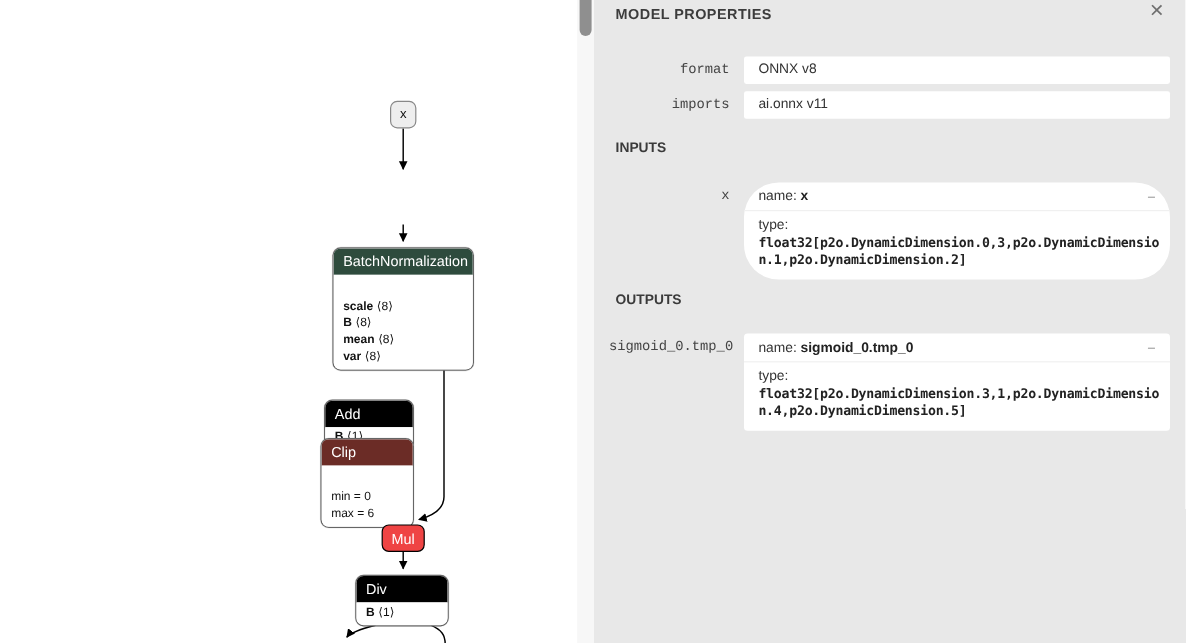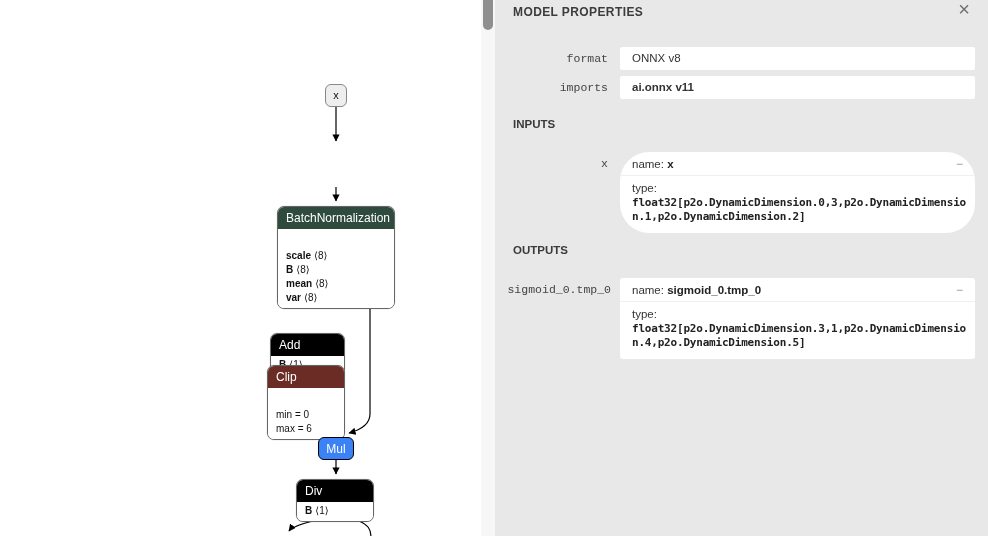--- a/index.html
+++ b/index.html
@@ -16,21 +16,21 @@
   .node-body { background:#fff; padding:20px 0 3px 0; }
   .attr { font-size:10px; line-height:14px; padding:0 8px; color:#111; white-space:nowrap; }
   .attr b { margin-right:3px; }
   .single .node-body { padding:1px 0 2px 0; }
   .single .attr { line-height:16px; }
 
   .io-node { position:absolute; left:325px; top:84px; width:22px; height:23px;
              background:#eeeeee; border:1px solid #888; border-radius:6px;
              font-size:11px; text-align:center; line-height:21px; color:#111; }
   .op-small { position:absolute; left:318px; top:437px; width:36px; height:23px;
-              background:#3b82f6; border:1px solid #000; border-radius:6px; color:#fff;
+              background:#ef4444; border:1px solid #000; border-radius:6px; color:#fff;
               font-size:12px; text-align:center; line-height:22px; }
 
   
   .divider { position:absolute; left:481px; top:0; width:14px; height:536px; background:#f7f7f7; }
   .scroll-thumb { position:absolute; left:2px; top:0; width:10px; height:30px; background:#8f8f8f; border-radius:0 0 5px 5px; }
 
   
   .panel { position:absolute; left:495px; top:0; width:493px; height:536px; background:#e8e8e8; color:#333; }
   .panel-title { position:absolute; left:18px; top:5px; font-size:12px; font-weight:bold;
                  letter-spacing:0.4px; color:#3c3c3c; }
@@ -129,21 +129,21 @@
 
 <div class="panel">
 
   <div class="panel-title">MODEL PROPERTIES</div>
   <div class="close-btn">×</div>
 
   <div class="field-label" style="top:52px;">format</div>
   <div class="field-box" style="top:47px;">ONNX v8</div>
 
   <div class="field-label" style="top:81px;">imports</div>
-  <div class="field-box" style="top:76px;font-weight:bold;">ai.onnx v11</div>
+  <div class="field-box" style="top:76px;">ai.onnx v11</div>
 
   <div class="section-heading" style="top:118px;">INPUTS</div>
 
   <div class="field-label" style="top:157px;">x</div>
   <div class="arg-card" style="top:152px;border-radius:29px;">
     <div class="arg-name-row">
       <span>name: </span><b>x</b>
       <span class="collapse">−</span>
     </div>
     <div class="arg-type">

